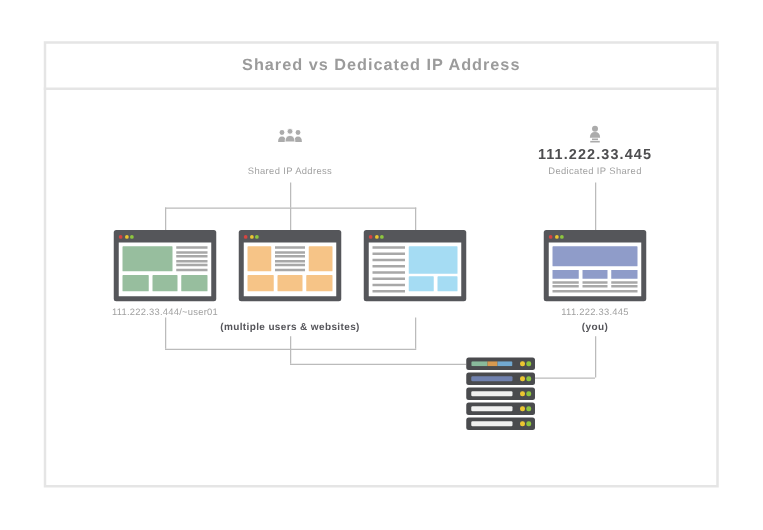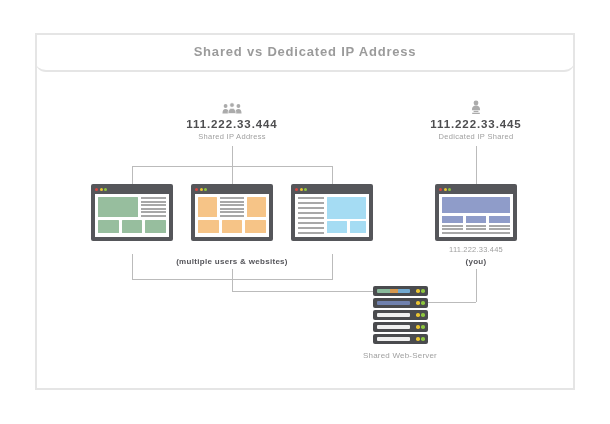--- a/index.html
+++ b/index.html
@@ -9,21 +9,21 @@
   }
   .stage{position:absolute;inset:0;}
   
   .frame{
     position:absolute;left:35px;top:33px;width:540px;height:357px;
     box-sizing:border-box;border:2px solid var(--frame-border,#E5E5E5);background:#fff;
   }
   .frame-header{
     position:absolute;left:35px;top:33px;width:540px;height:39px;
     box-sizing:border-box;border-bottom:2px solid var(--frame-border,#E5E5E5);
-    display:flex;align-items:center;justify-content:center;border-radius:11px;
+    display:flex;align-items:center;justify-content:center;
   }
   .title{
     font-size:13px;font-weight:bold;color:var(--title-text,#9B9B9B);letter-spacing:0.8px;
   }
   
   .ip{
     position:absolute;width:160px;text-align:center;font-weight:bold;
     font-size:11.5px;color:var(--ip-text,#4E4E50);letter-spacing:0.9px;
   }
   .ip-label{
@@ -124,21 +124,20 @@
       <g fill="#ABABAB">
         <circle cx="5" cy="4.8" r="2.1"></circle>
           <path d="M1.6 13 q0-4.8 3.4-4.8 q3.4 0 3.4 4.8 z"></path>
         <circle cx="19" cy="4.8" r="2.1"></circle>
           <path d="M15.6 13 q0-4.8 3.4-4.8 q3.4 0 3.4 4.8 z"></path>
         <circle cx="12" cy="3.8" r="2.5" stroke="#ffffff" stroke-width="0.7"></circle>
         <path d="M7.7 13 q0-5.6 4.3-5.6 q4.3 0 4.3 5.6 z" stroke="#ffffff" stroke-width="0.7"></path>
       </g>
     </svg>
   </div>
-  <div class="ip" style="left:152px;top:118px;">111.222.33.444</div>
   <div class="ip-label" style="left:152px;top:132px;">Shared IP Address</div>
 
   <div class="icon-wrap" style="left:469px;top:100px;">
     <svg width="14" height="15" viewBox="0 0 14 15">
       <g fill="#ABABAB">
         <circle cx="7" cy="3" r="2.4"></circle>
         <path d="M2.9 10.2 q0-4.6 4.1-4.6 q4.1 0 4.1 4.6 z"></path>
         <rect x="4.6" y="10.8" width="4.8" height="1.3"></rect>
         <rect x="3.2" y="12.7" width="7.6" height="1.3"></rect>
       </g>
@@ -258,20 +257,21 @@
         <div class="p-col">
             <div class="p-blk"></div>
             <i class="ln"></i>
             <i class="ln"></i>
           </div>
       </div>
       <div class="p-bot"></div>
     </div>
   </div>
 
+  <div class="caption" style="left:72px;">111.222.33.444/~user01</div>
   <div class="caption" style="left:416px;">111.222.33.445</div>
   <div class="note" style="left:416px;width:120px;">(you)</div>
   <div class="note" style="left:142px;width:180px;">(multiple users &amp; websites)</div>
 
   <div class="vline" style="left:132px;top:254px;height:25px;"></div>
   <div class="vline" style="left:332px;top:254px;height:25px;"></div>
   <div class="hline" style="left:132px;top:279px;width:201px;"></div>
   <div class="vline" style="left:232px;top:269px;height:22px;"></div>
   <div class="hline" style="left:232px;top:291px;width:141px;"></div>
   <div class="vline" style="left:476px;top:269px;height:33px;"></div>
@@ -301,15 +301,14 @@
       <div class="ubar white"></div>
       <span class="udot y"></span>
       <span class="udot g"></span>
     </div>
     <div class="unit">
       <div class="ubar white"></div>
       <span class="udot y"></span>
       <span class="udot g"></span>
     </div>
   </div>
-  <div class="server-caption">Shared Web-Server</div>
 
 </div>
 
 </body></html>

